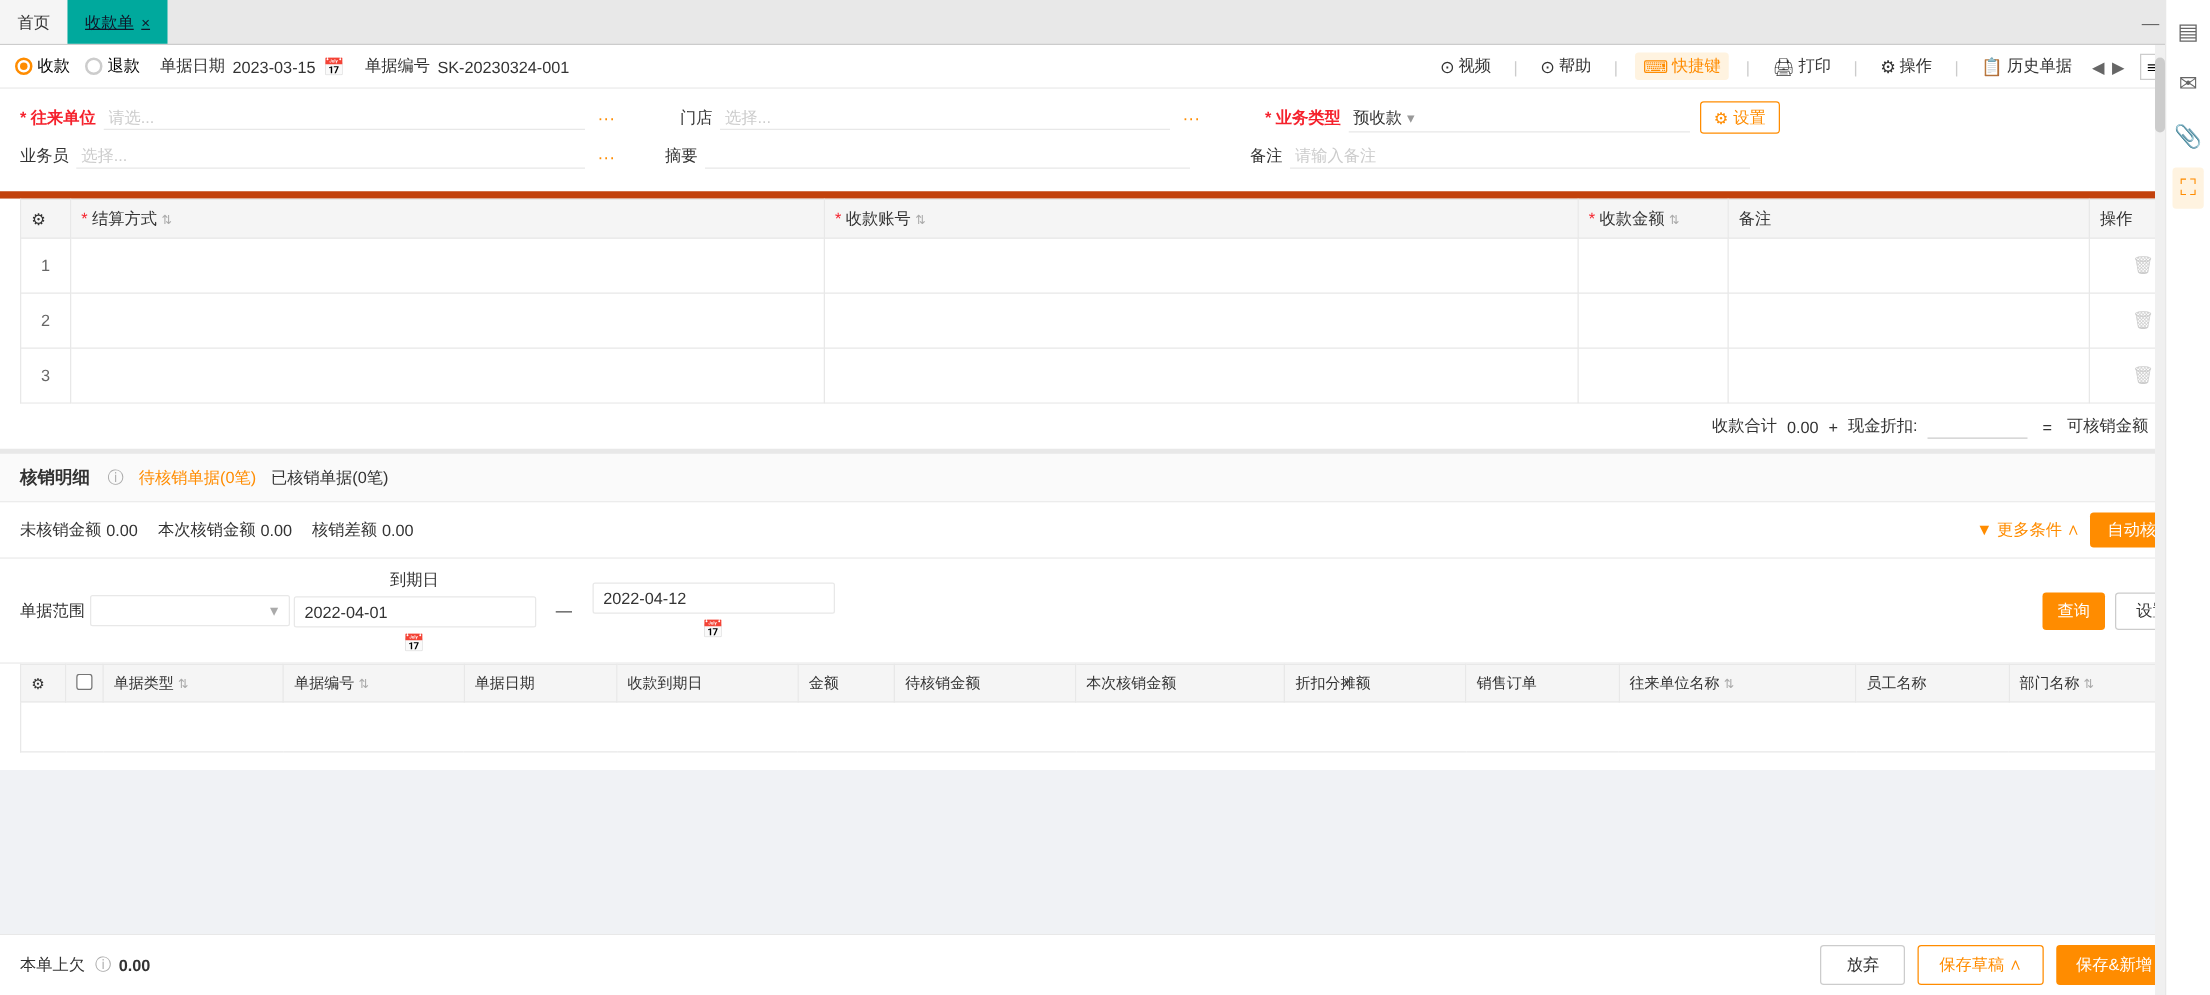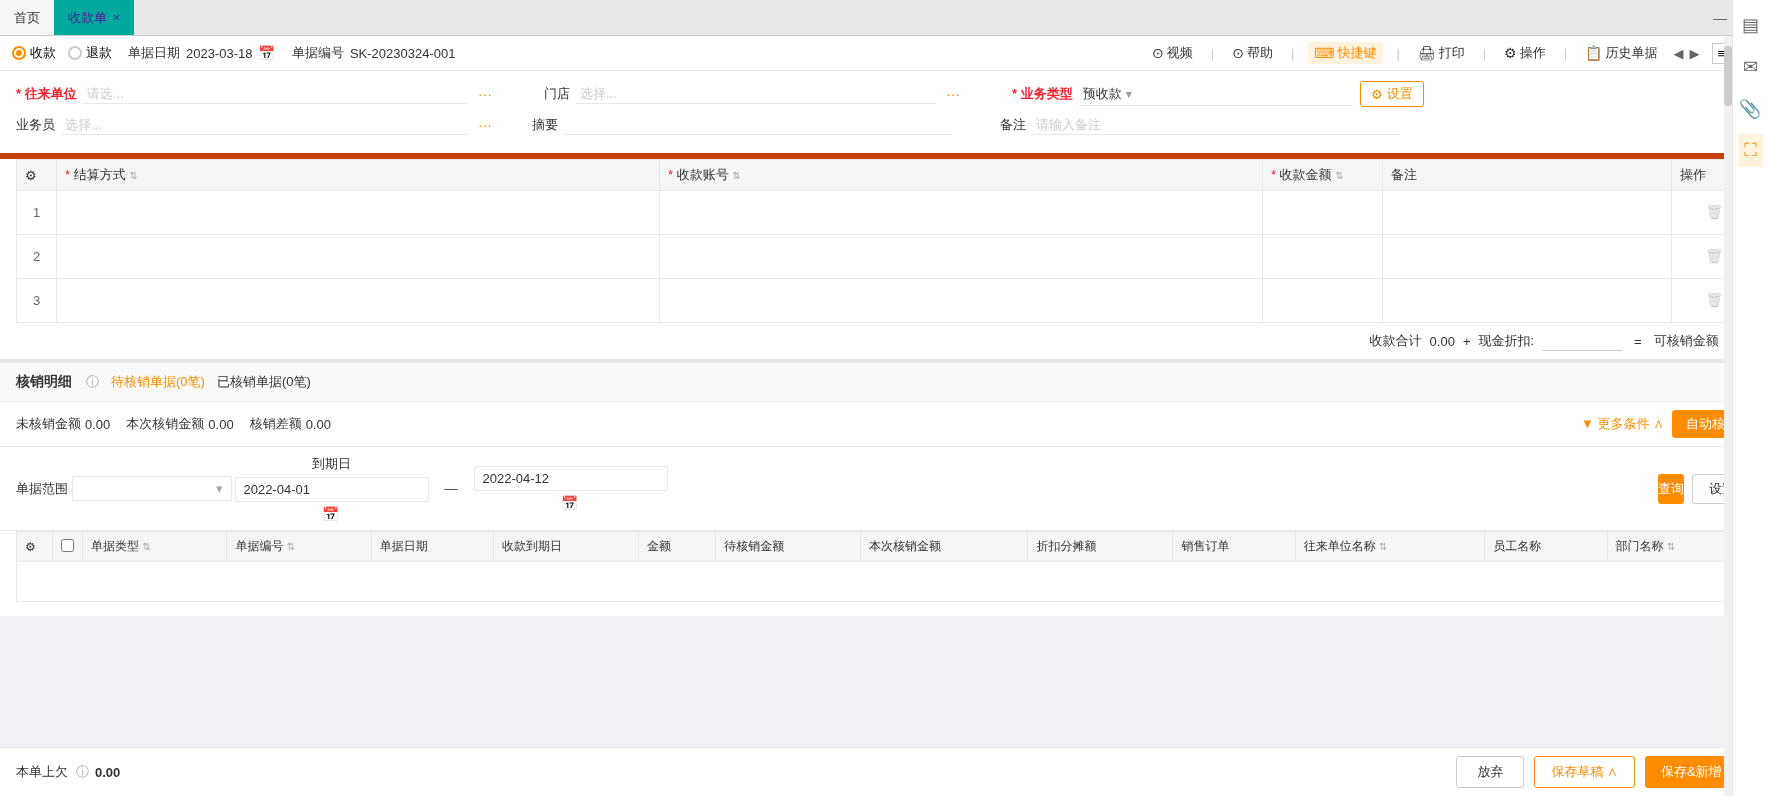--- a/index.html
+++ b/index.html
@@ -6,21 +6,21 @@
     body { background: #f0f2f5; width: 1768px; min-height: 796px; overflow: hidden; }
 
     
     .tab-bar {
       display: flex; align-items: center; background: #e8e8e8; height: 36px; border-bottom: 1px solid #ccc;
     }
     .tab-item {
       display: flex; align-items: center; padding: 0 14px; height: 100%; cursor: pointer; font-size: 13px; color: #333;
     }
     .tab-item.home { background: #f5f5f5; color: #333; }
-    .tab-item.active { background: #00a99d; color: #4c1d95; }
+    .tab-item.active { background: #00a99d; color: #0f172a; text-decoration: underline; }
     .tab-close { margin-left: 6px; font-size: 12px; cursor: pointer; }
     .tab-bar-right { margin-left: auto; display: flex; align-items: center; padding-right: 8px; gap: 8px; }
     .tab-bar-right span { cursor: pointer; font-size: 14px; color: #666; }
 
     
     .main-area { background: #fff; height: 580px; display: flex; flex-direction: column; }
 
     
     .top-action-bar {
       display: flex; align-items: center; padding: 6px 12px; border-bottom: 1px solid #e8e8e8;
@@ -134,21 +134,21 @@
     .date-label { color: #333; white-space: nowrap; }
     .date-input {
       border: 1px solid #e8e8e8; padding: 4px 8px; color: #333; border-radius: 2px; background: #fff;
       font-size: 13px;
     }
     .date-separator { color: #333; margin: 0 4px; }
     .date-icon { cursor: pointer; color: #aaa; font-size: 14px; }
     .date-range-right { margin-left: auto; display: flex; gap: 8px; }
     .query-btn {
       background: #ff8c00; color: #fff; border: none; border-radius: 3px;
-      padding: 5px 0; cursor: pointer;
+      padding: 5px 12px; cursor: pointer;
     }
     .settings-btn2 {
       border: 1px solid #ccc; background: #fff; color: #333; border-radius: 3px;
       padding: 5px 16px; cursor: pointer;
     }
     .range-select-wrapper { display: flex; align-items: center; gap: 4px; }
     .range-select {
       border: 1px solid #e8e8e8; padding: 4px 8px; border-radius: 2px;
       background: #fff; color: #333; min-width: 160px; appearance: none; outline: none;
     }
@@ -234,21 +234,21 @@
         <span>收款</span>
       </div>
       <div class="radio-item">
         <div class="radio-circle"></div>
         <span>退款</span>
       </div>
     </div>
 
     <div class="field-group">
       <span class="field-label">单据日期</span>
-      <span class="field-value">2023-03-18</span>
+      <span class="field-value">2023-03-15</span>
       <span class="field-icon">📅</span>
     </div>
 
     <div class="field-group">
       <span class="field-label">单据编号</span>
       <span class="field-value">SK-20230324-001</span>
     </div>
 
     <div class="top-bar-actions">
       <div class="top-bar-btn">

